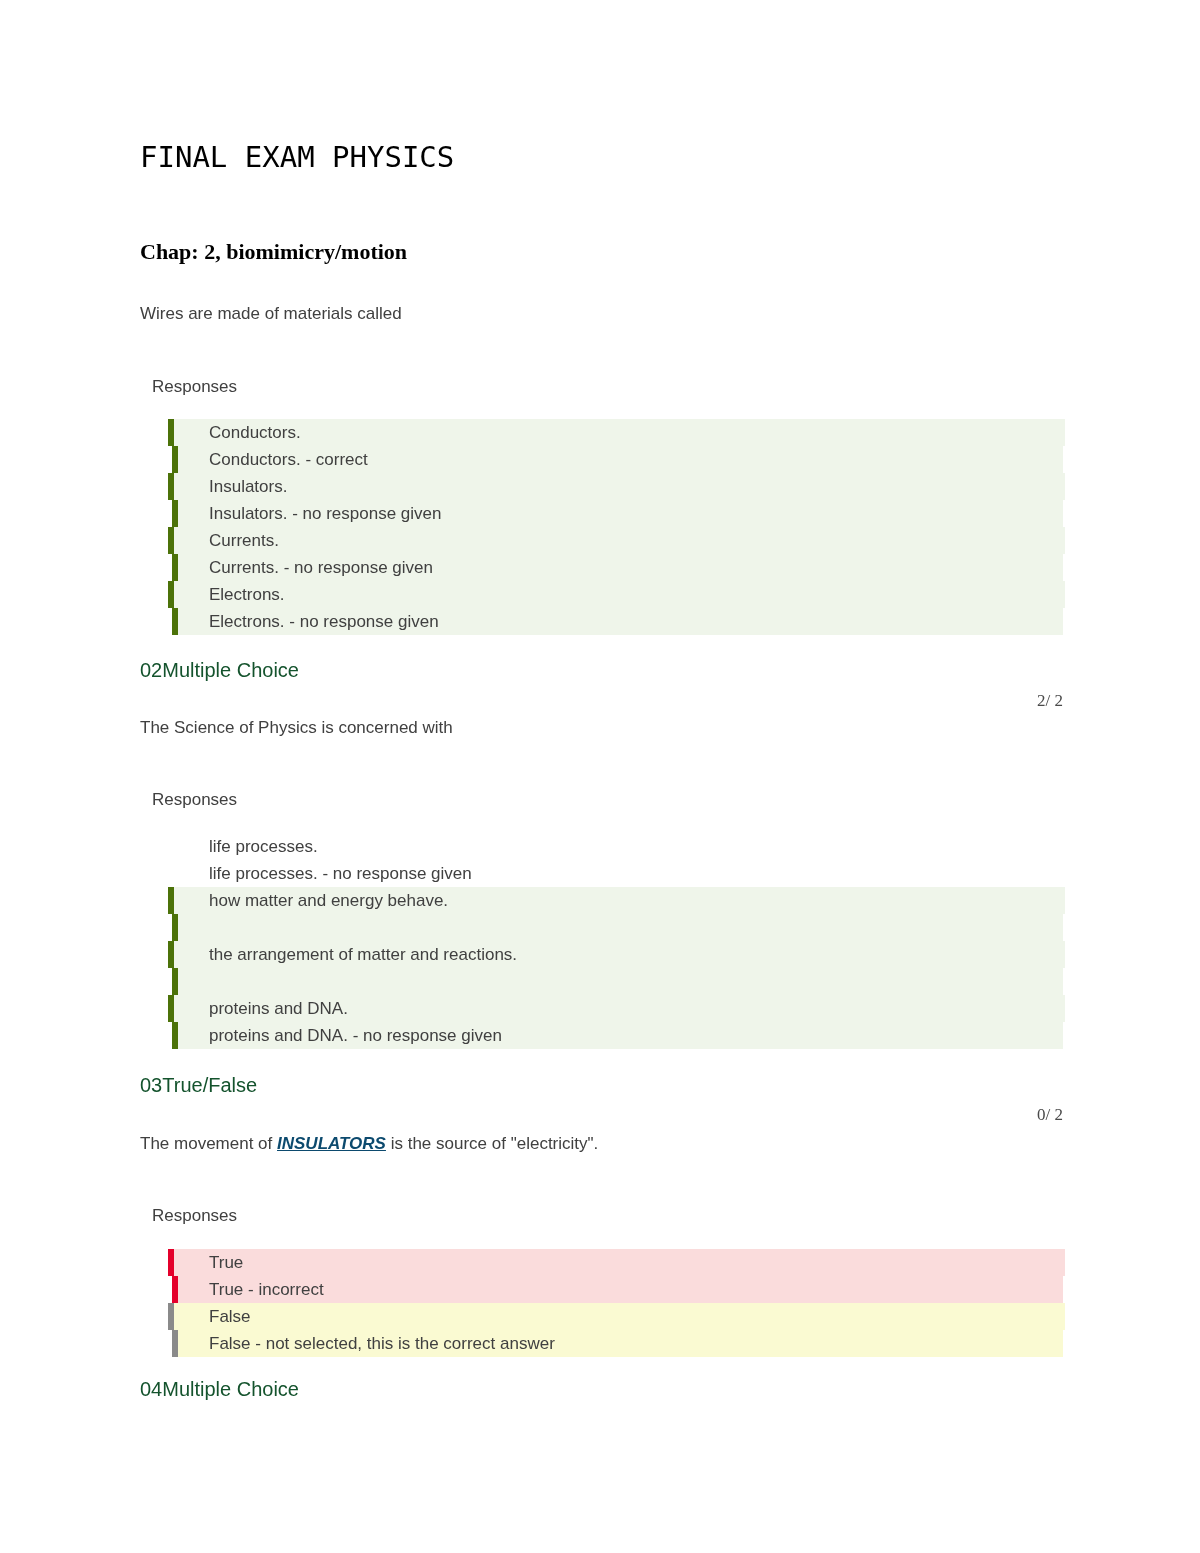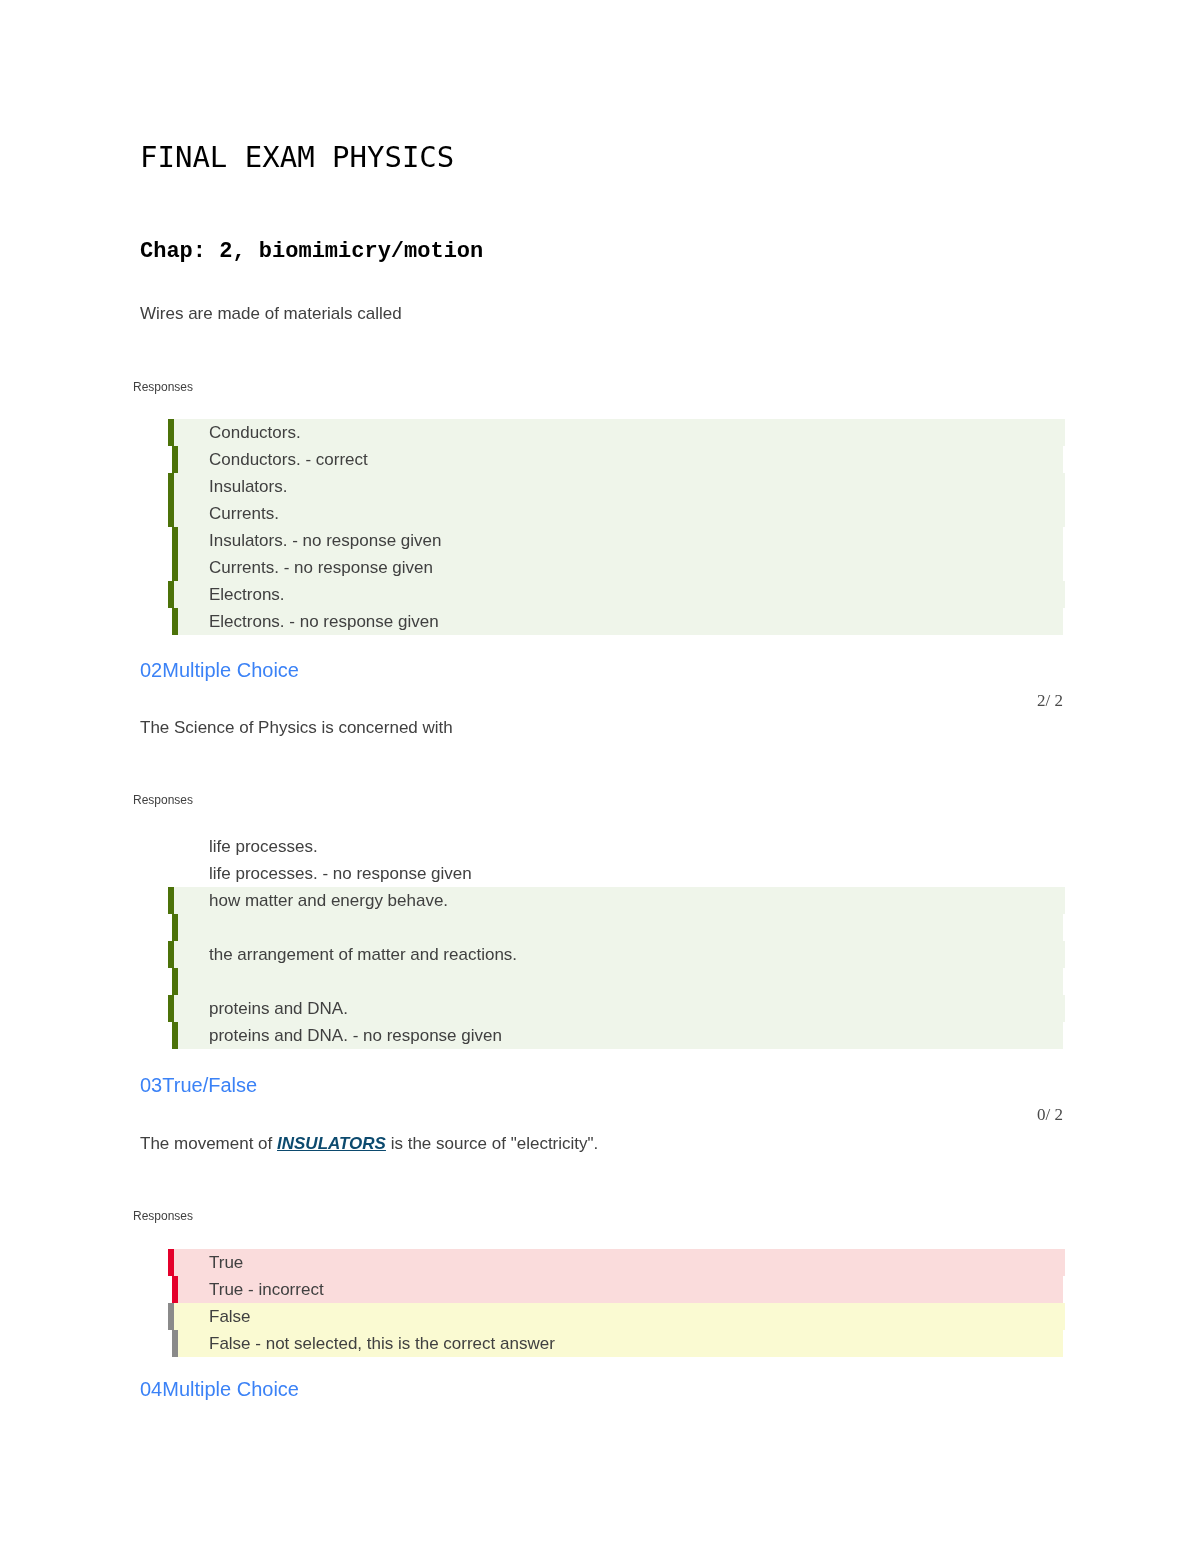--- a/index.html
+++ b/index.html
@@ -39,53 +39,53 @@
     letter-spacing: 0px;
     color: #000000;
     font-weight: 400;
   }
 
   
   .chap-heading {
     position: absolute;
     left: 140px;
     top: 237px;
-    font-family: Liberation Mono, monospace;
+    font-family: Liberation Serif, serif;
     font-size: 22px;
     line-height: 30px;
     color: #000000;
     font-weight: bold;
   }
 
   
   .para {
     position: absolute;
     left: 140px;
     font-size: 17px;
     line-height: 24px;
     color: #404040;
     font-family: "Liberation Sans", sans-serif;
     white-space: nowrap;
   }
 
   .label-responses {
     position: absolute;
-    left: 133px;
-    font-size: 12px;
+    left: 152px;
+    font-size: 17px;
     line-height: 24px;
     color: #404040;
   }
 
   
   .q-heading {
     position: absolute;
     left: 140px;
     font-size: 20px;
     line-height: 26px;
-    color: #3b82f6;
+    color: #14532d;
     font-family: "Liberation Sans", sans-serif;
     white-space: nowrap;
   }
 
   .q-score {
     position: absolute;
     right: 137px;
     font-size: 17px;
     line-height: 22px;
     color: #4a4a4a;
@@ -179,29 +179,29 @@
     <div class="resp-row state-green off">
       <span class="bg"></span>
       <span class="bar"></span>
       <span class="txt">Conductors. - correct</span>
     </div>
     <div class="resp-row state-green">
       <span class="bg"></span>
       <span class="bar"></span>
       <span class="txt">Insulators.</span>
     </div>
+    <div class="resp-row state-green off">
+      <span class="bg"></span>
+      <span class="bar"></span>
+      <span class="txt">Insulators. - no response given</span>
+    </div>
     <div class="resp-row state-green">
       <span class="bg"></span>
       <span class="bar"></span>
       <span class="txt">Currents.</span>
-    </div>
-    <div class="resp-row state-green off">
-      <span class="bg"></span>
-      <span class="bar"></span>
-      <span class="txt">Insulators. - no response given</span>
     </div>
     <div class="resp-row state-green off">
       <span class="bg"></span>
       <span class="bar"></span>
       <span class="txt">Currents. - no response given</span>
     </div>
     <div class="resp-row state-green">
       <span class="bg"></span>
       <span class="bar"></span>
       <span class="txt">Electrons.</span>

